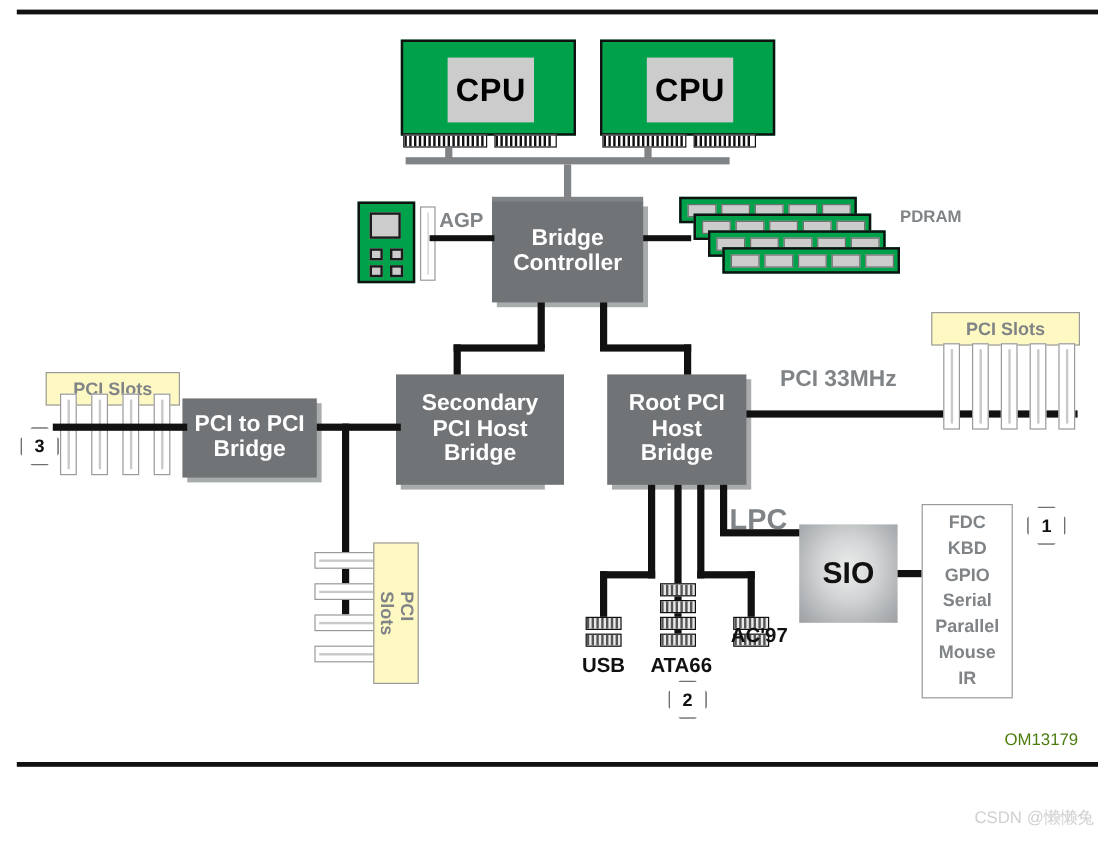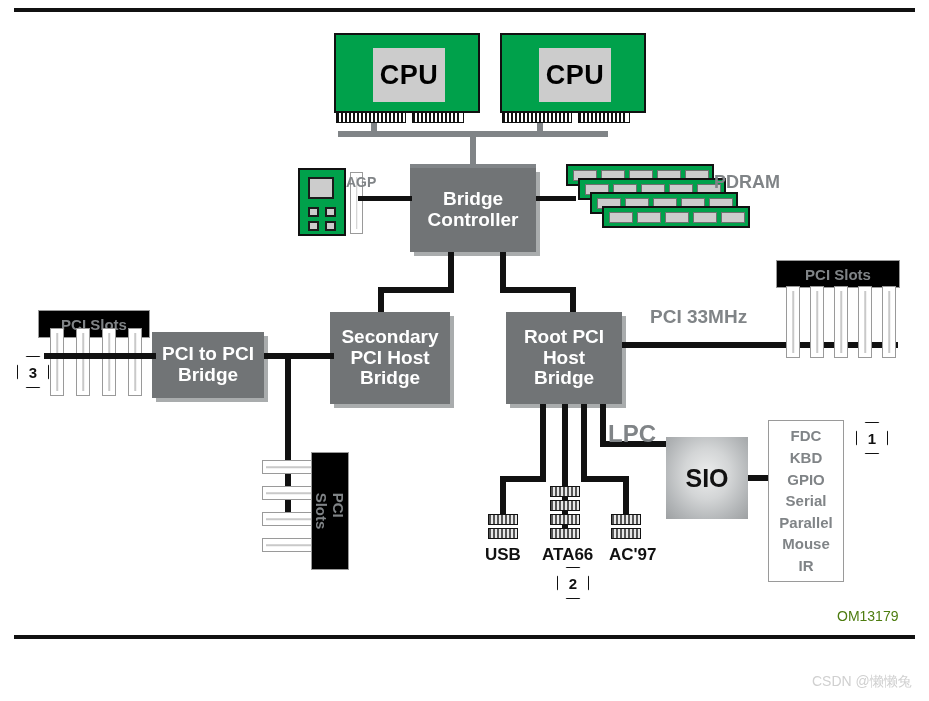--- a/index.html
+++ b/index.html
@@ -31,21 +31,21 @@
   .cpu-die{background:#cccccc;display:flex;align-items:center;justify-content:center;
            color:#000;font-weight:bold;font-size:27px;letter-spacing:.5px;}
   .teeth{background:#ffffff;border:1.5px solid #111;box-sizing:border-box;overflow:hidden;}
   .teeth i{display:block;float:left;width:2px;height:100%;background:#111;margin-right:2px;}
 
   
   .lbl{color:#808487;font-weight:bold;white-space:nowrap;}
   .lbl-blk{color:#111;font-weight:bold;white-space:nowrap;}
 
   
-  .slotbox{border:1.5px solid #9a9a9a;background:#000000;box-sizing:border-box;
+  .slotbox{border:1.5px solid #9a9a9a;background:#fef9c3;box-sizing:border-box;
            display:flex;align-items:center;justify-content:center;}
   .slotbox span{color:#808487;font-weight:bold;font-size:15px;}
   .slot-v{background:#fff;border:1.5px solid #9a9a9a;box-sizing:border-box;position:absolute;}
   .slot-v::after{content:"";position:absolute;left:50%;top:6%;width:1.5px;height:88%;
                  background:#c9c9c9;transform:translateX(-50%);}
   .slot-h{background:#fff;border:1.5px solid #9a9a9a;box-sizing:border-box;position:absolute;}
   .slot-h::after{content:"";position:absolute;top:50%;left:4%;width:92%;height:1.5px;
                  background:#c9c9c9;transform:translateY(-50%);}
 
   
@@ -184,21 +184,21 @@
   </div>
 
   <div class="abs greenboard" style="left:298px;top:168px;width:48px;height:68px;">
     <div class="agp-chip" style="left:8px;top:7px;width:26px;height:22px;"></div>
     <div class="agp-chip" style="left:8px;top:37px;width:11px;height:10px;"></div>
     <div class="agp-chip" style="left:25px;top:37px;width:11px;height:10px;"></div>
     <div class="agp-chip" style="left:8px;top:51px;width:11px;height:10px;"></div>
     <div class="agp-chip" style="left:25px;top:51px;width:11px;height:10px;"></div>
   </div>
   <div class="abs slot-v" style="left:350px;top:172px;width:13px;height:62px;"></div>
-  <div class="abs lbl" style="left:346px;top:174px;font-size:14px;">AGP</div>
+  <div class="abs lbl" style="left:366px;top:174px;font-size:17px;">AGP</div>
   <div class="abs wireh" style="left:358px;top:196px;width:54px;height:5px;"></div>
 
   <div class="abs wireh" style="left:536px;top:196px;width:40px;height:5px;"></div>
   <div id="dimm-stack">
       <div class="dimm abs" style="left: 566px; top: 164px; width: 148px; height: 22px;">
         <i style="left:5px;width:24px;"></i>
         <i style="left:33px;width:24px;"></i>
         <i style="left:61px;width:24px;"></i>
         <i style="left:89px;width:24px;"></i>
         <i style="left:117px;width:24px;"></i>
@@ -218,32 +218,32 @@
         <i style="left:117px;width:24px;"></i>
       </div>
       <div class="dimm abs" style="left: 602px; top: 206px; width: 148px; height: 22px;">
         <i style="left:5px;width:24px;"></i>
         <i style="left:33px;width:24px;"></i>
         <i style="left:61px;width:24px;"></i>
         <i style="left:89px;width:24px;"></i>
         <i style="left:117px;width:24px;"></i>
       </div>
     </div>
-  <div class="abs lbl" style="left:714px;top:172px;font-size:18px;">PDRAM</div>
+  <div class="abs lbl" style="left:750px;top:172px;font-size:14px;">PDRAM</div>
 
   <div class="abs wirev" style="left:448px;top:252px;width:6px;height:38px;"></div>
   <div class="abs wireh" style="left:378px;top:287px;width:76px;height:6px;"></div>
   <div class="abs wirev" style="left:378px;top:287px;width:6px;height:26px;"></div>
 
   <div class="abs wirev" style="left:500px;top:252px;width:6px;height:38px;"></div>
   <div class="abs wireh" style="left:500px;top:287px;width:76px;height:6px;"></div>
   <div class="abs wirev" style="left:570px;top:287px;width:6px;height:26px;"></div>
 
   <div class="abs boxshadow" style="left:334px;top:316px;width:120px;height:92px;"></div>
-  <div class="abs graybox" style="left:330px;top:312px;width:120px;height:92px;font-size:19px;">
+  <div class="abs graybox" style="left:330px;top:312px;width:140px;height:92px;font-size:19px;">
     <div>
       <div>Secondary</div>
       <div>PCI Host</div>
       <div>Bridge</div>
     </div>
   </div>
 
   <div class="abs boxshadow" style="left:510px;top:316px;width:116px;height:92px;"></div>
   <div class="abs graybox" style="left:506px;top:312px;width:116px;height:92px;font-size:19px;">
     <div>
@@ -388,21 +388,21 @@
         <i></i>
         <i></i>
         <i></i>
         <i></i>
         <i></i>
       </div>
     </div>
 
   <div class="abs lbl-blk" style="left:485px;top:545px;font-size:17px;">USB</div>
   <div class="abs lbl-blk" style="left:542px;top:545px;font-size:17px;">ATA66</div>
-  <div class="abs lbl-blk" style="left:609px;top:545px;font-size:17px;">AC'97</div>
+  <div class="abs lbl-blk" style="left:609px;top:520px;font-size:17px;">AC'97</div>
   <div class="callout" style="left:557px;top:567px;">2</div>
 
   <div class="sio" style="left:666px;top:437px;width:82px;height:82px;">SIO</div>
   <div class="abs wireh" style="left:748px;top:475px;width:26px;height:6px;"></div>
 
   <div class="fdclist" id="fdc-list" style="left:768px;top:420px;width:76px;height:162px;">
       <div>FDC</div>
       <div>KBD</div>
       <div>GPIO</div>
       <div>Serial</div>

